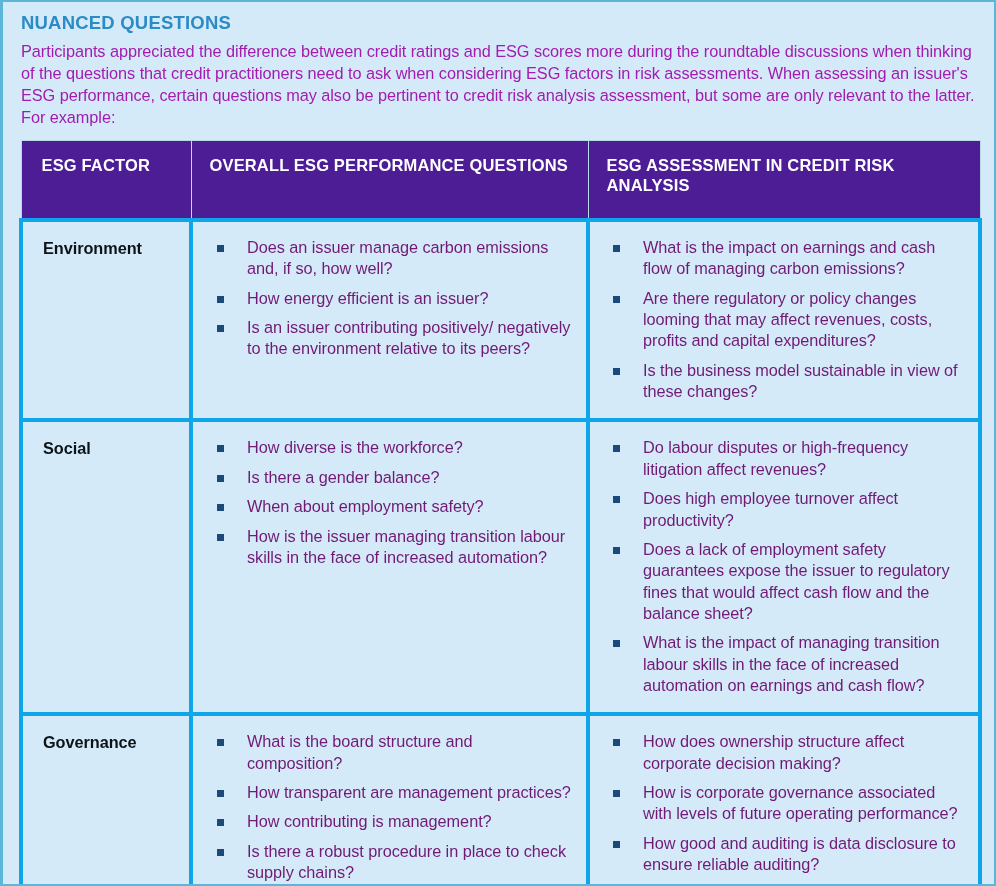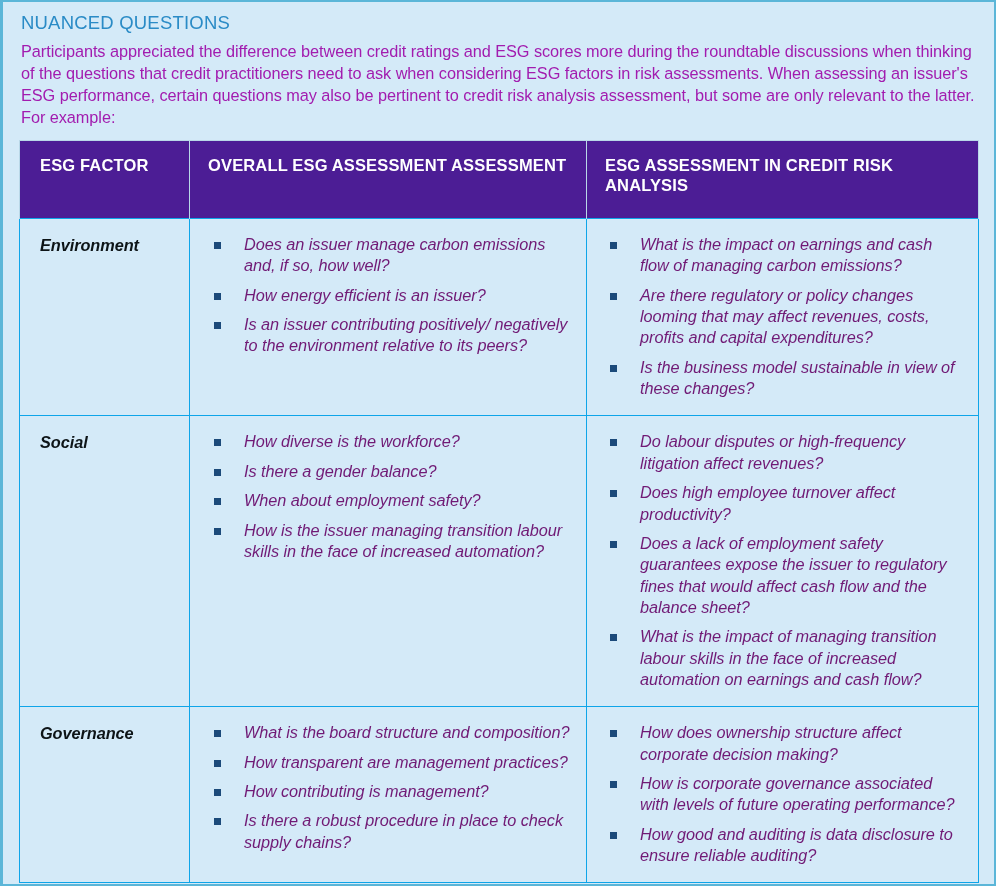--- a/index.html
+++ b/index.html
@@ -23,21 +23,21 @@
     border-left: 3px solid #5bb6d8;
     padding: 10px 14px 0 14px;
     overflow: hidden;
   }
 
   
   .panel-title {
     color: #2a8bc6;
     font-size: 18.5px;
     letter-spacing: 0.2px;
-    font-weight: 400;
+    font-weight: 700;
     line-height: 1.2;
     padding-left: 4px;
     margin-bottom: 7px;
   }
 
   
   .intro {
     color: #a21caf;
     font-size: 16.3px;
     line-height: 1.345;
@@ -69,24 +69,23 @@
     letter-spacing: 0.15px;
     line-height: 1.25;
     padding: 14px 16px 22px 18px;
     border: 1px solid #b9d8e8;
     border-bottom: none;
   }
   .esg-table thead th.h1 { padding-left: 20px; }
 
   .esg-table tbody td {
     background: #d4eaf8;
-    border: 1px solid #0ea5e9;
+    border: 4px solid #0ea5e9;
     vertical-align: top;
     padding: 15px 14px 16px 18px;
-    font-style: italic;
   }
 
   .esg-table tbody td.factor {
     padding-left: 20px;
     padding-top: 17px;
   }
 
   .factor-label {
     font-size: 16.3px;
     font-weight: 700;
@@ -136,21 +135,21 @@
 
   <table class="esg-table">
     <colgroup>
       <col class="c1">
         <col class="c2">
         <col class="c3">
     </colgroup>
     <thead>
       <tr>
         <th class="h1">ESG FACTOR</th>
-        <th>OVERALL ESG ASSESSMENT ASSESSMENT</th>
+        <th>OVERALL ESG PERFORMANCE QUESTIONS</th>
         <th>ESG ASSESSMENT IN CREDIT RISK ANALYSIS</th>
       </tr>
     </thead>
     <tbody>
 
       <tr>
         <td class="factor">
           <span class="factor-label">Environment</span>
         </td>
         <td class="col2">

